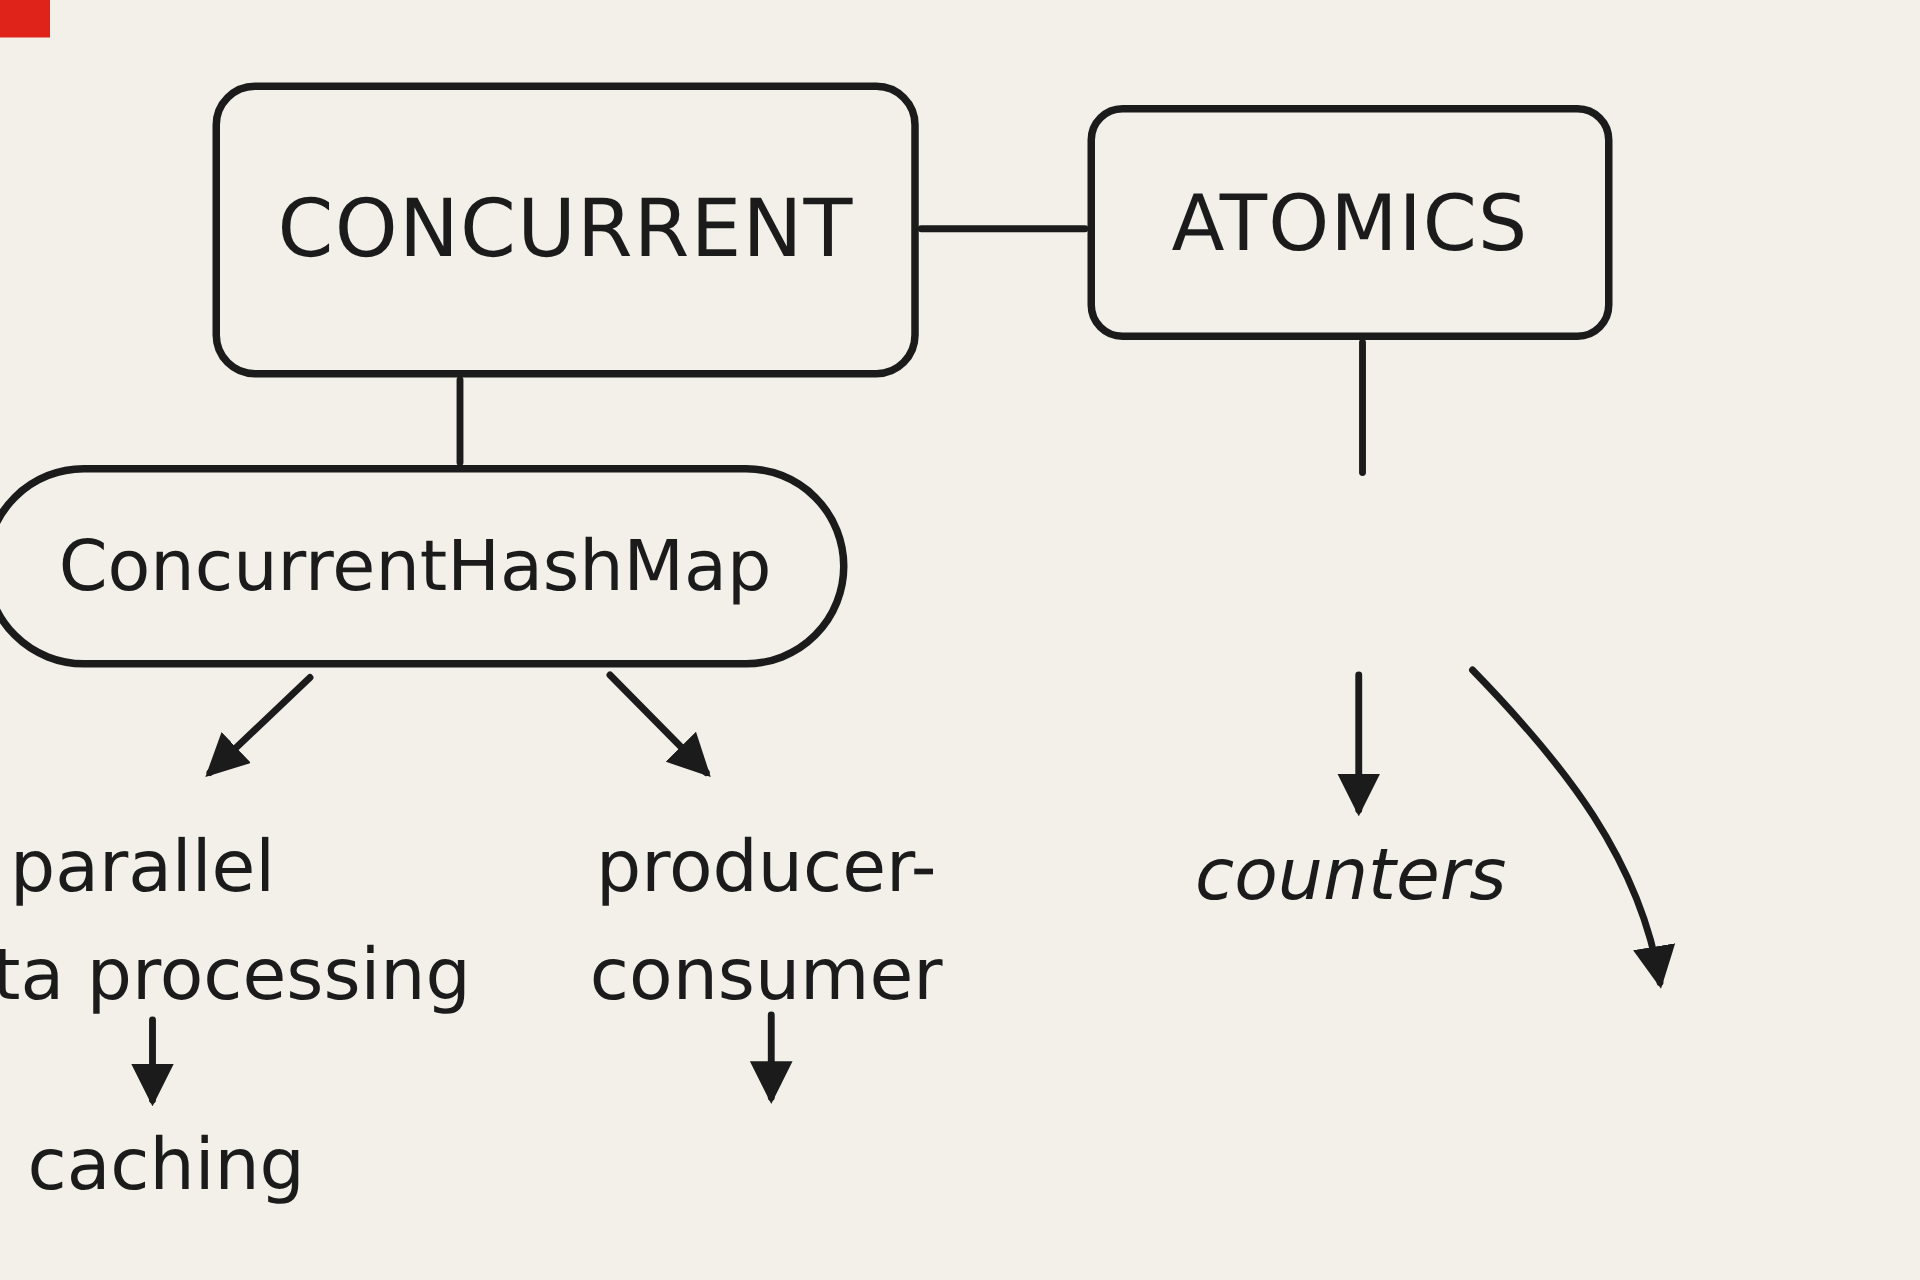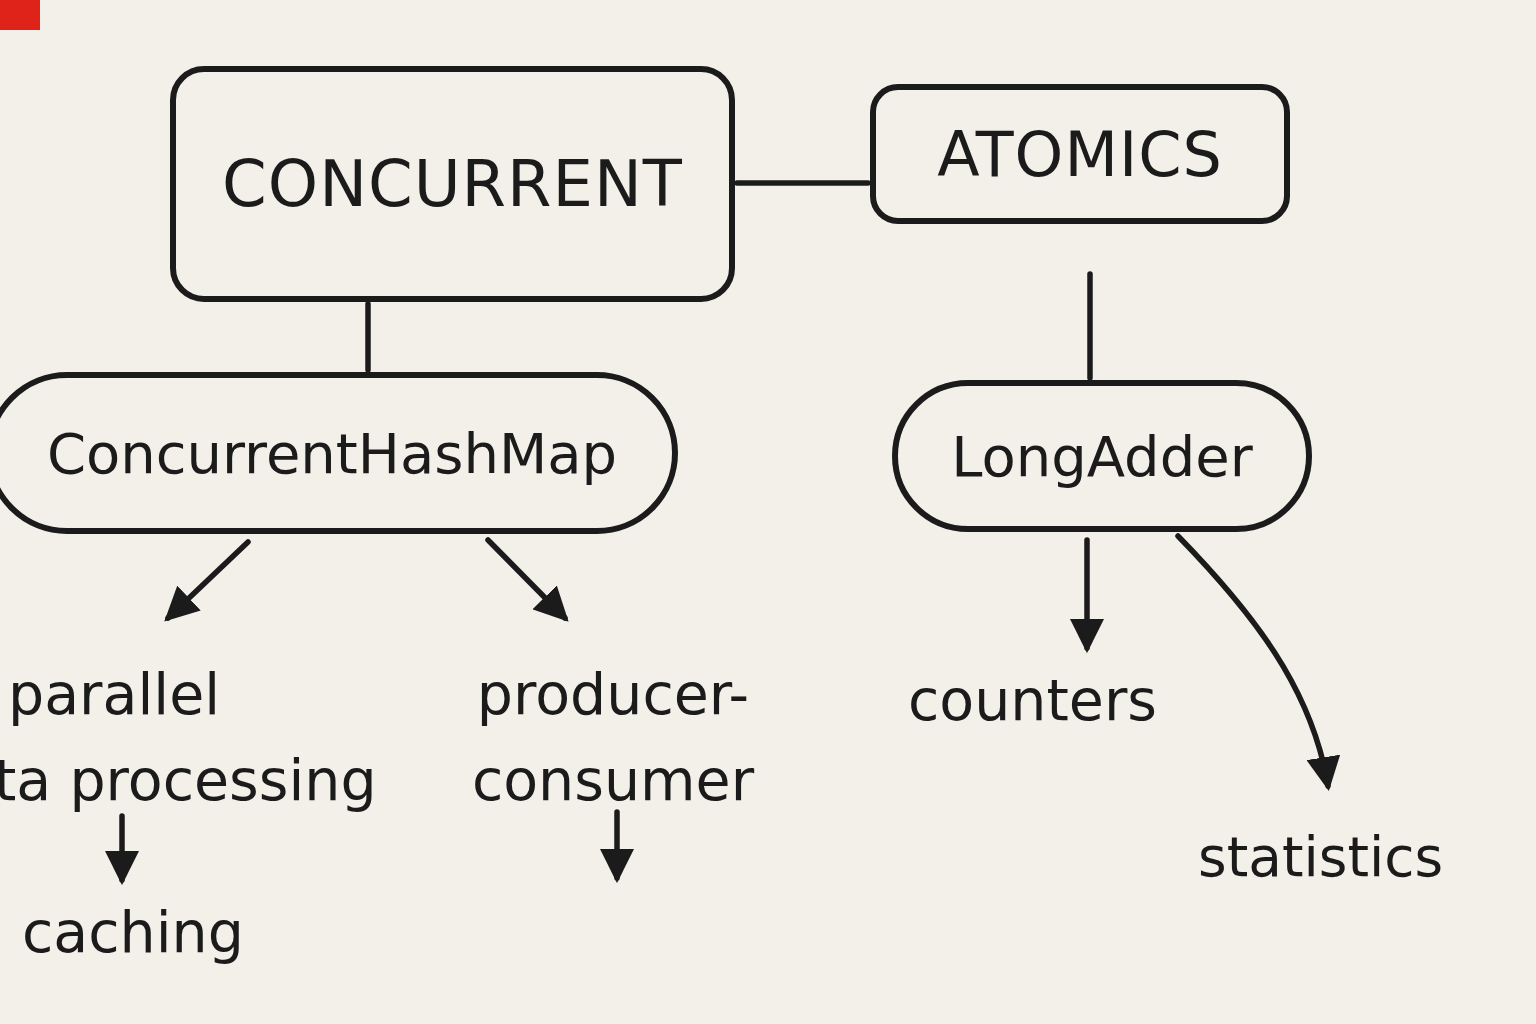--- a/index.html
+++ b/index.html
@@ -27,21 +27,21 @@
     position:absolute;
     border:6px solid var(--ink);
     display:flex;flex-direction:column;align-items:center;justify-content:center;
     text-align:center;color:var(--ink);background:transparent;
   }
   .box-cc{
     left:170px;top:66px;width:565px;height:236px;border-radius:34px;
     font-size:64px;line-height:1.16;letter-spacing:1px;
   }
   .box-atomics{
-    left:870px;top:84px;width:420px;height:140px;border-radius:28px;
+    left:870px;top:84px;width:420px;height:188px;border-radius:28px;
     font-size:62px;letter-spacing:1px;
   }
   .oval-hashmap{
     left:-14px;top:372px;width:692px;height:162px;border-radius:130px;
     font-size:56px;
   }
   .oval-longadder{
     left:892px;top:380px;width:420px;height:152px;border-radius:110px;
     font-size:56px;
   }
@@ -50,21 +50,21 @@
   .leaf{
     position:absolute;color:var(--ink);font-size:57px;line-height:1.5;
     white-space:nowrap;
   }
   .leaf-parallel{left:-6px;top:652px;}
   .leaf-parallel .l1{padding-left:14px;display:block;}
   .leaf-producer{left:448px;top:652px;width:330px;text-align:center;}
   .leaf-producer span{display:block;}
   .leaf-caching{left:22px;top:890px;}
   .leaf-workqueues{left:430px;top:886px;}
-  .leaf-counters{left:908px;top:658px;}
+  .leaf-counters{left:956px;top:658px;font-style:italic;}
   .leaf-statistics{left:1198px;top:816px;font-size:55px;}
 
   
   .connectors{position:absolute;left:0;top:0;width:1536px;height:1024px;pointer-events:none;}
   .connectors path, .connectors line{
     stroke:var(--ink);stroke-width:5.5;fill:none;stroke-linecap:round;
   }
   .connectors marker path{fill:var(--ink);stroke:none;}
 </style>
 </head>
@@ -96,34 +96,30 @@
   </div>
 
   <div class="node box-atomics">
     <span>ATOMICS</span>
   </div>
 
   <div class="node oval-hashmap">
     <span>ConcurrentHashMap</span>
   </div>
 
-  <div class="node oval-longadder">
-    <span>LongAdder</span>
-  </div>
 
   <div class="leaf leaf-parallel">
     <span class="l1">parallel</span>
     <span class="l2">ta processing</span>
   </div>
 
   <div class="leaf leaf-caching">caching</div>
 
   <div class="leaf leaf-producer">
     <span>producer-</span>
     <span>consumer</span>
   </div>
 
 
   <div class="leaf leaf-counters">counters</div>
 
-  <div class="leaf leaf-statistics">statistics</div>
 
 </div>
 
 </body></html>

